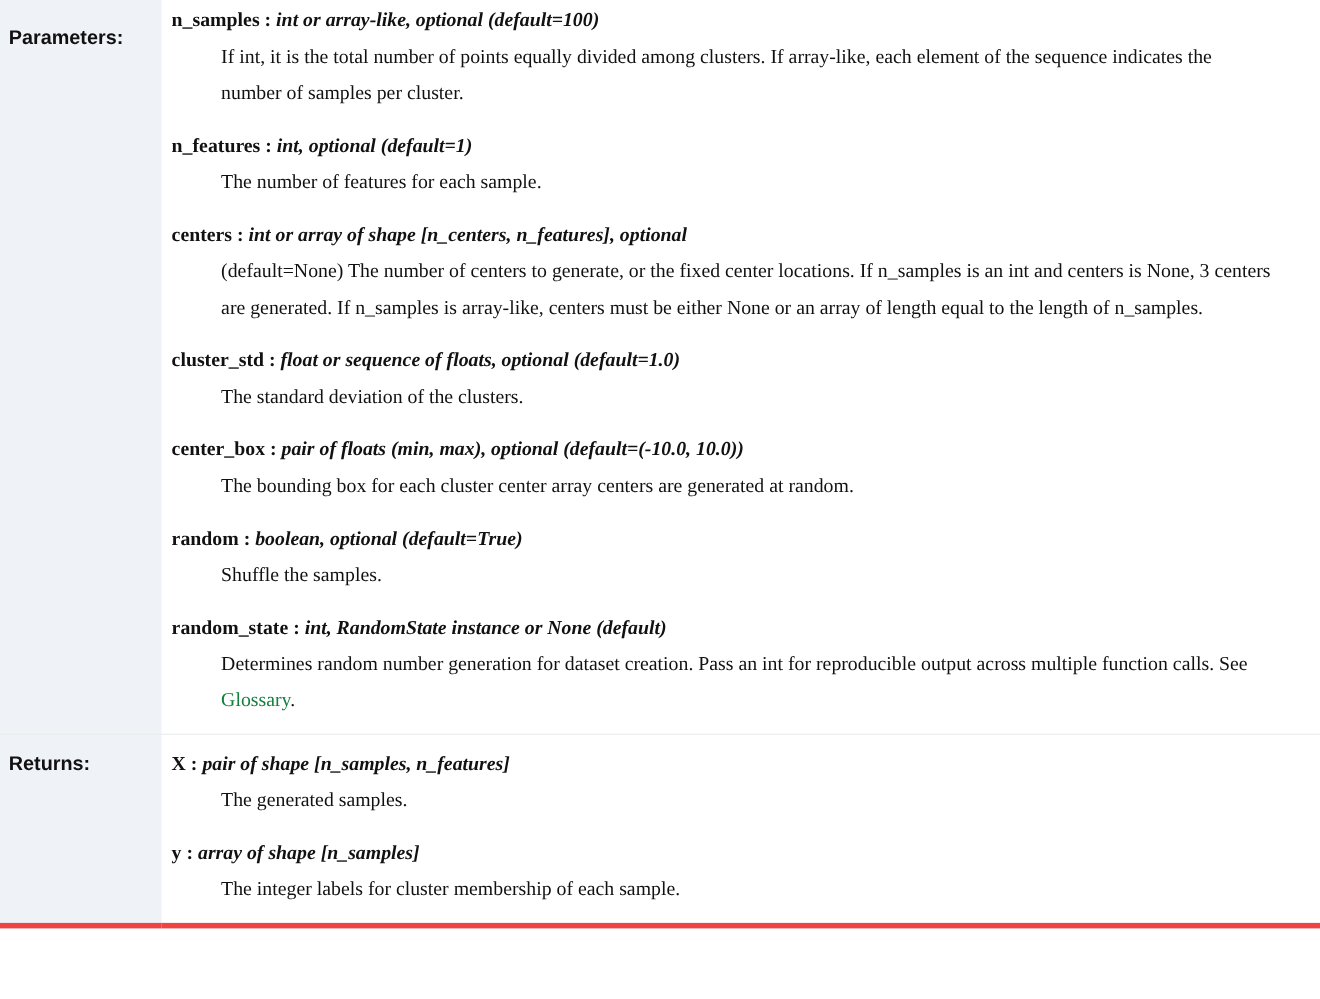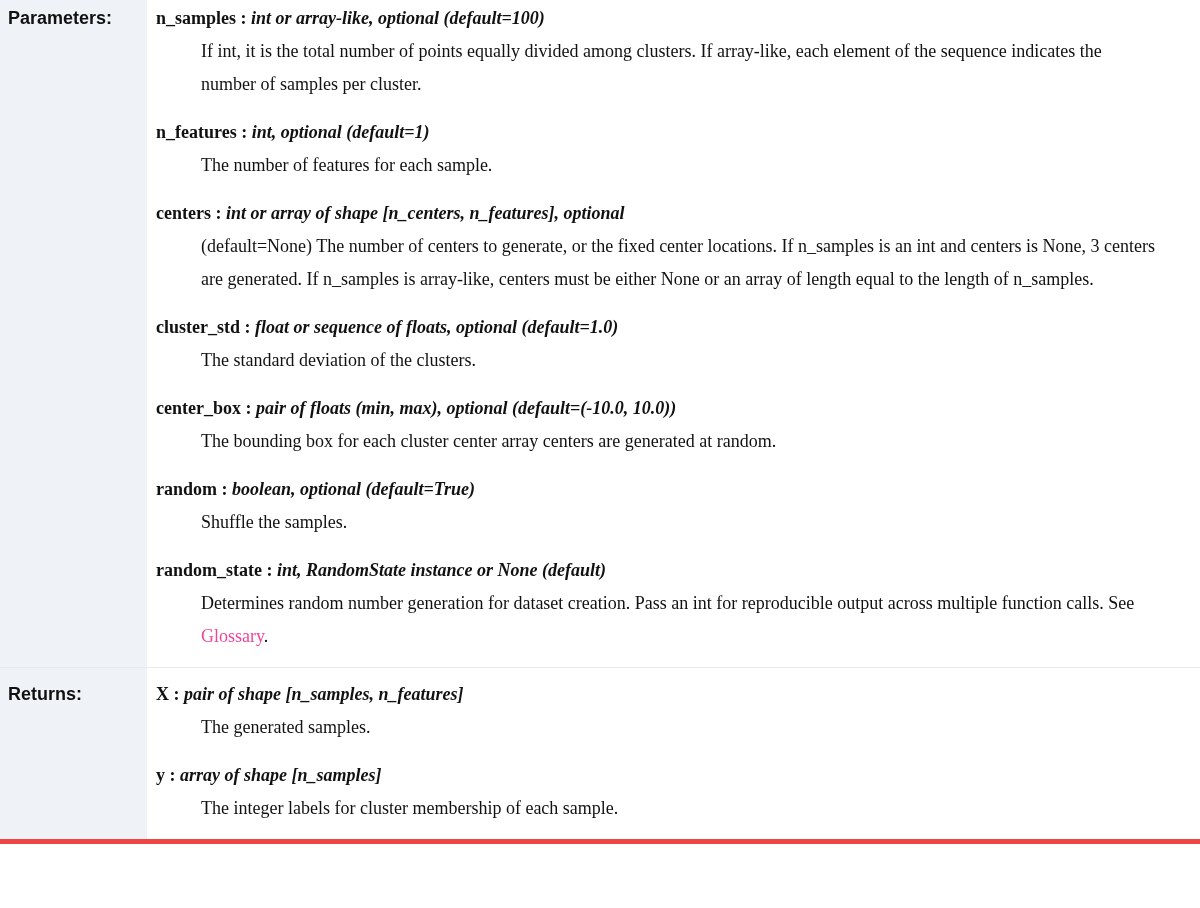--- a/index.html
+++ b/index.html
@@ -22,21 +22,21 @@
   }
   table.field-list tr.field-row-parameters { border-bottom: 1px solid #e8eaec; }
   table.field-list tr.field-row-returns   { border-bottom: 5px solid #ef4444; }
   th.field-name {
     background: #eff3f8;
     width: 147px;
     vertical-align: top;
     text-align: left;
     font-weight: bold;
     white-space: nowrap;
-    padding: 2px 6px 12px 8px;
+    padding: 18px 6px 12px 8px;
     line-height: 33px;
     box-sizing: border-box;
   }
   td.field-body {
     vertical-align: top;
     padding: 2px 45px 10px 9px;
     line-height: 33px;
     font-family: Liberation Serif, serif;
   }
   tr.field-row-returns th.field-name,
@@ -49,21 +49,21 @@
   }
   dl.param-list dt .classifier {
     font-style: italic;
   }
   dl.param-list dd {
     margin: 0 0 15px 45px;
     line-height: 33px;
   }
   dl.param-list dd:last-child { margin-bottom: 4px; }
   a.doc-link {
-    color: #ec4899;
+    color: #15803d;
     text-decoration: none;
     cursor: pointer;
   }
 </style>
 </head>
 <body>
 
 <div class="docpage">
   <table class="field-list">
     <tbody>

